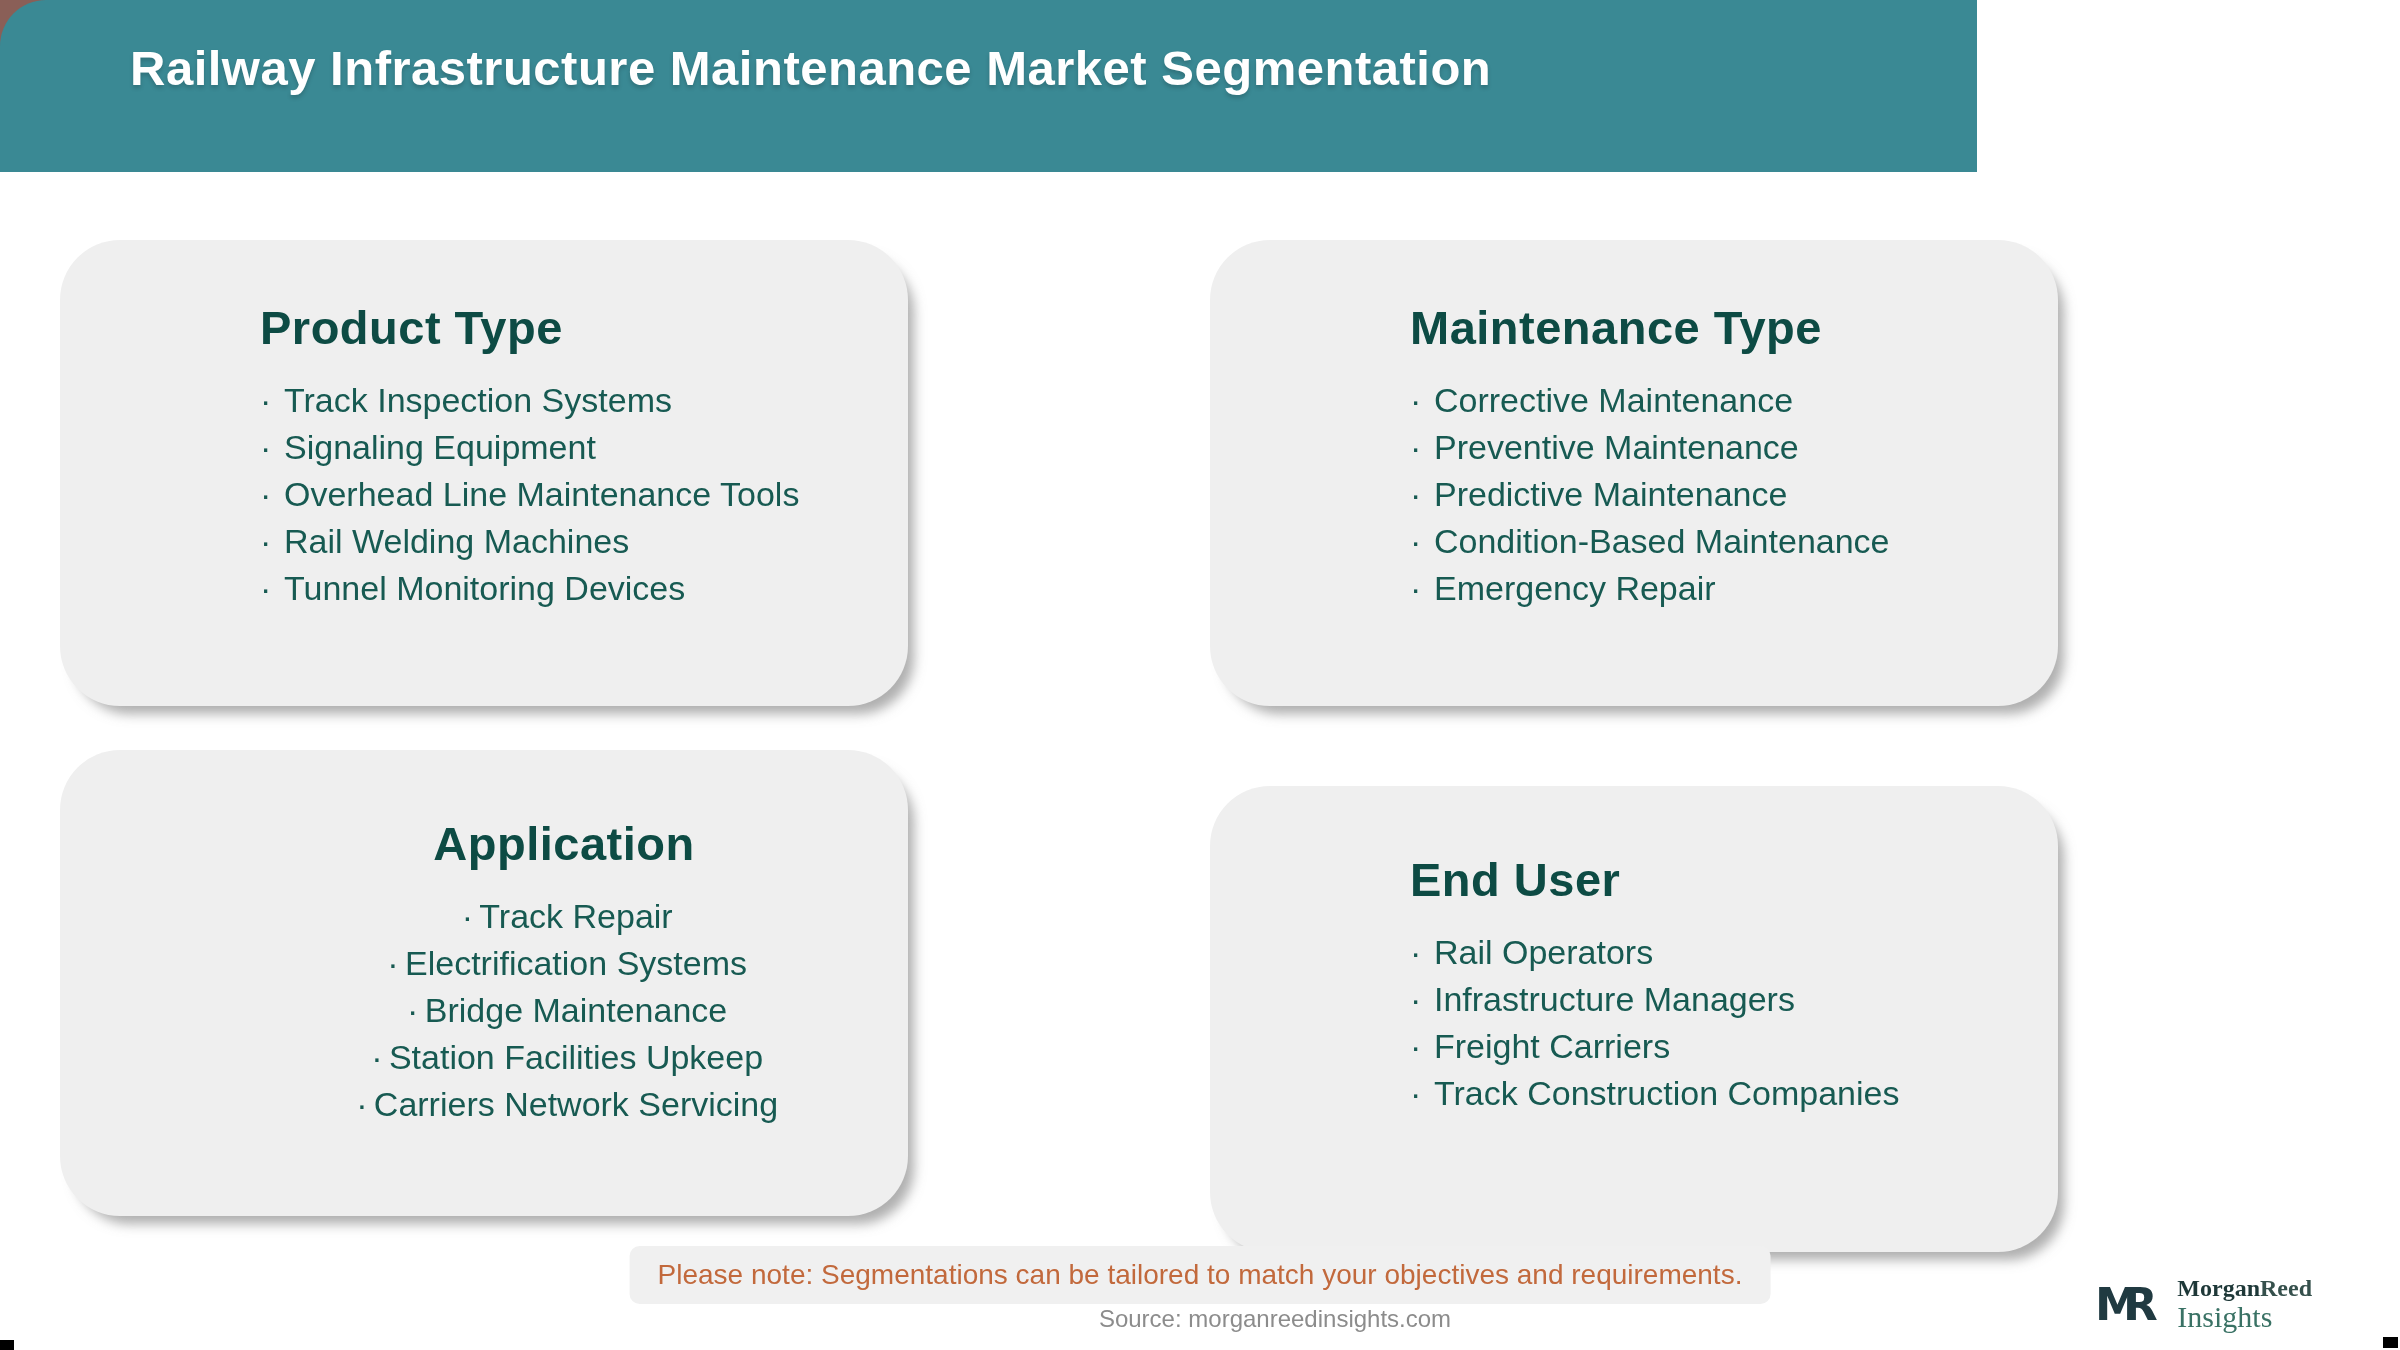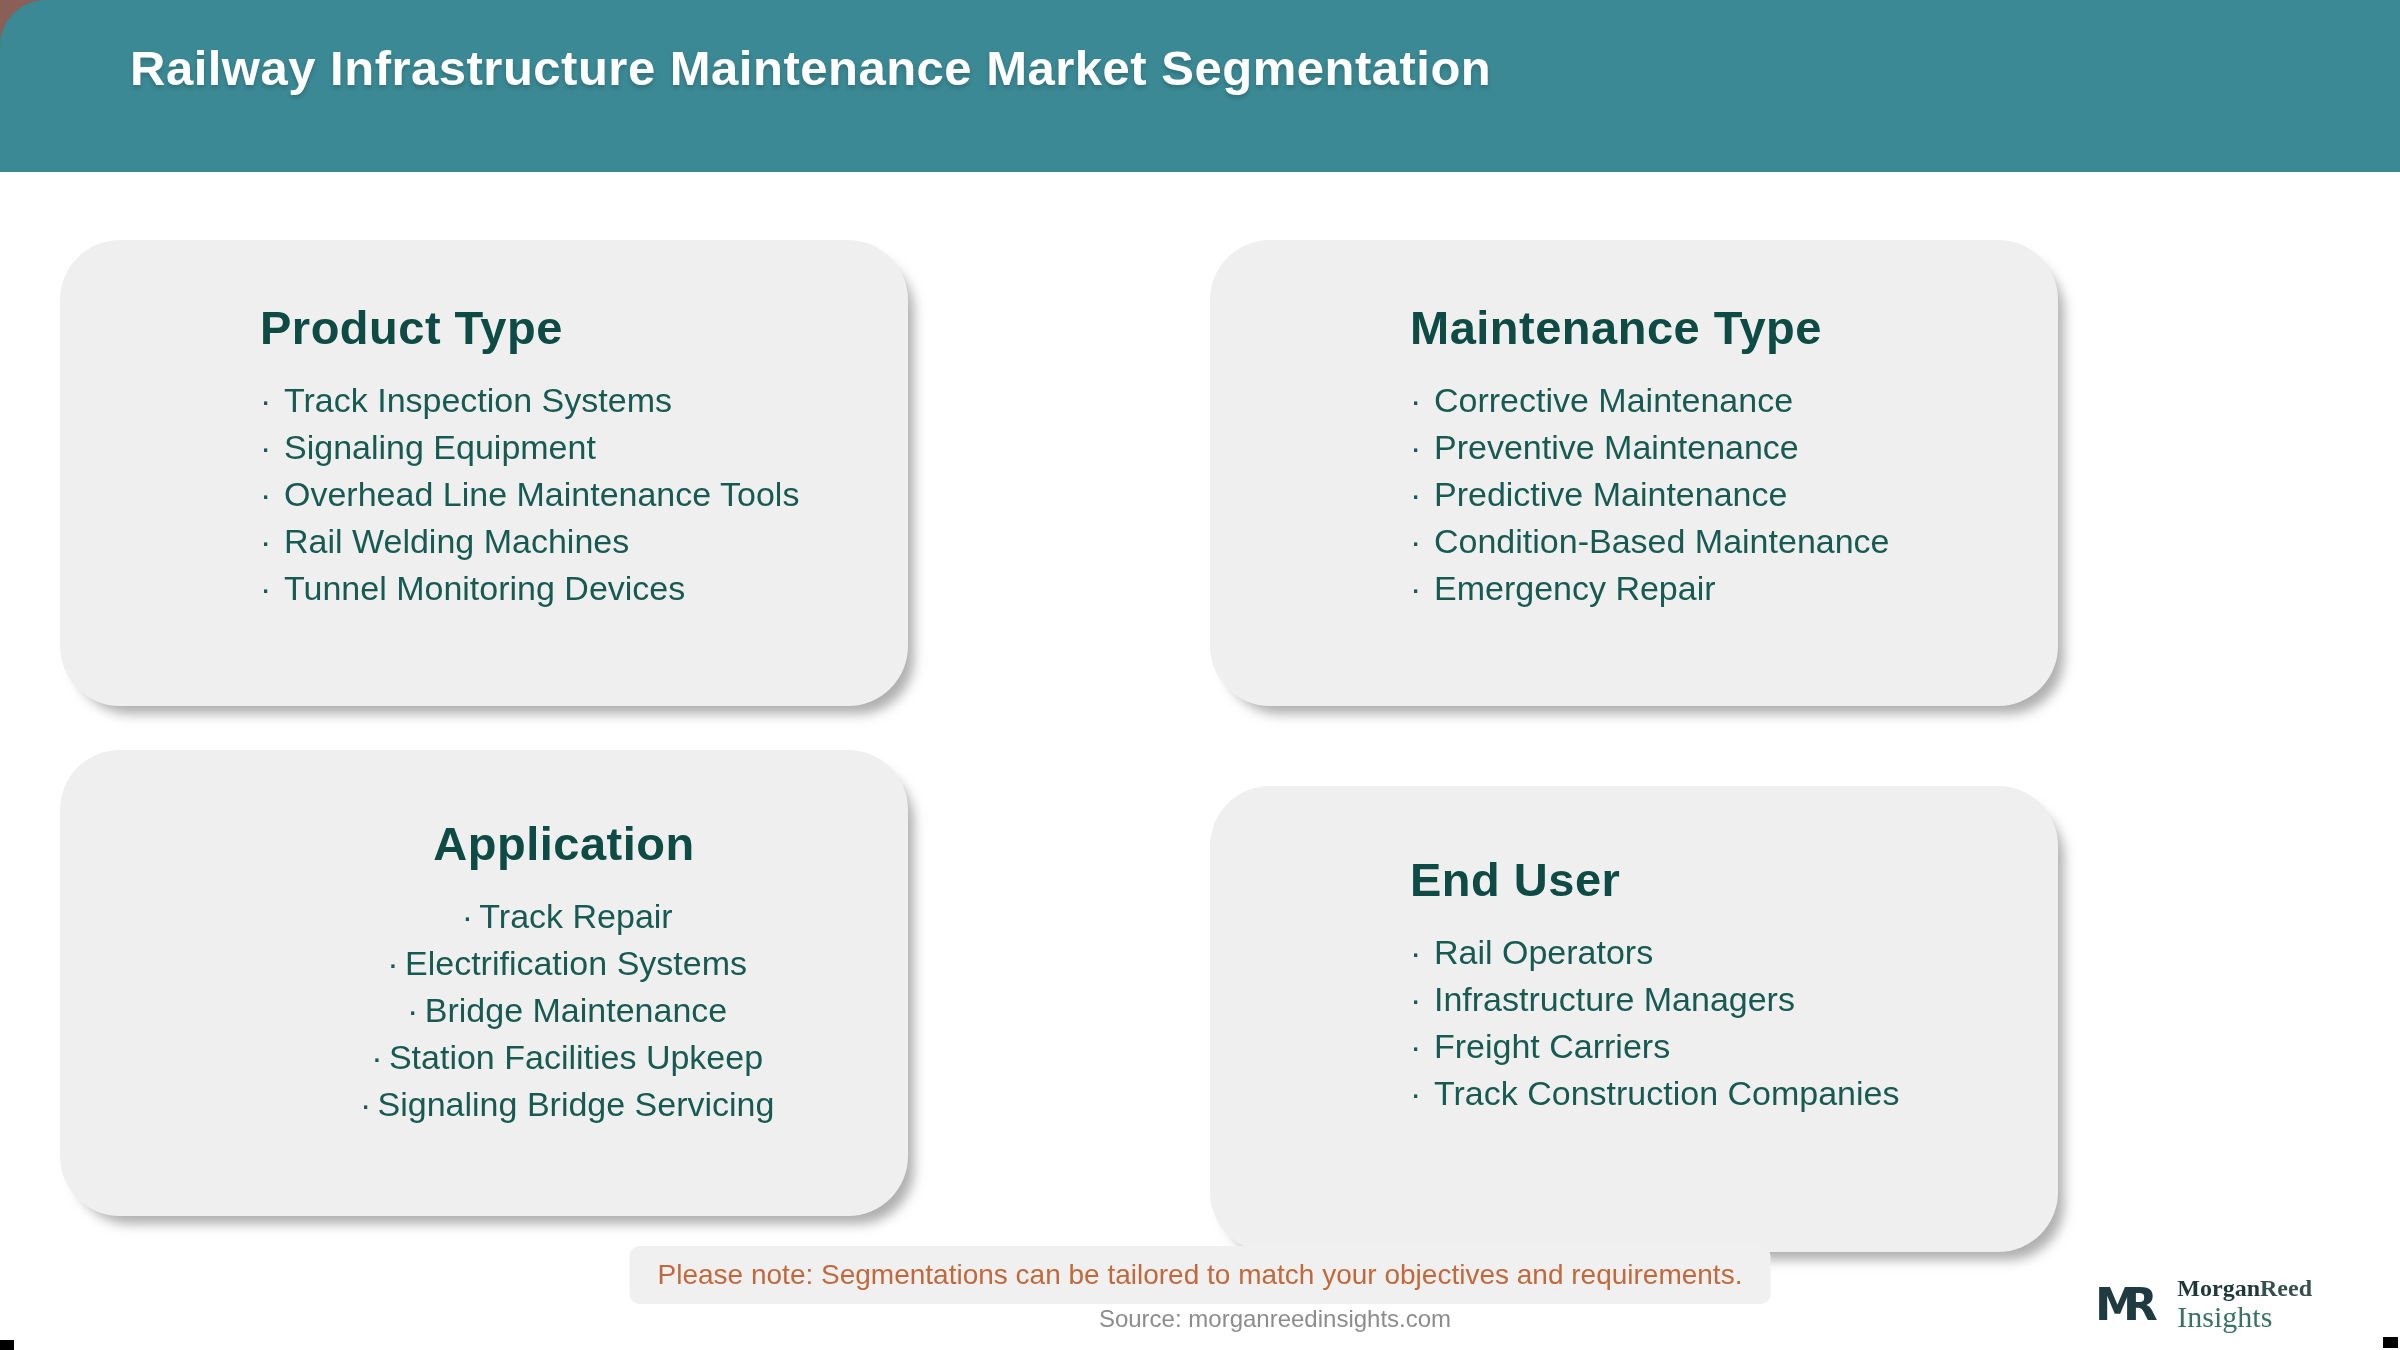--- a/index.html
+++ b/index.html
@@ -13,21 +13,21 @@
 
   
   .corner-sliver {
     position: absolute; top: 0; left: 0;
     width: 52px; height: 52px;
     background: #8a5f57;
     z-index: 0;
   }
   .header-bar {
     position: absolute; top: 0; left: 0;
-    width: 2400px; height: 172px;
+    width: 1977px; height: 172px;
     background: #3a8994;
     border-top-left-radius: 46px;
     z-index: 1;
   }
   .header-title {
     position: absolute; left: 130px; top: 40px;
     font-size: 49px; font-weight: bold;
     color: #ffffff; letter-spacing: 0.5px;
     text-shadow: 0 3px 4px rgba(0,0,0,0.18);
   }
@@ -138,21 +138,21 @@
   </ul>
 </div>
 
 <div class="card card-3">
   <div class="card-title">Application</div>
   <ul class="card-list">
     <li><span class="bullet">·</span><span>Track Repair</span></li>
     <li><span class="bullet">·</span><span>Electrification Systems</span></li>
     <li><span class="bullet">·</span><span>Bridge Maintenance</span></li>
     <li><span class="bullet">·</span><span>Station Facilities Upkeep</span></li>
-    <li><span class="bullet">·</span><span>Signaling Bridge Servicing</span></li>
+    <li><span class="bullet">·</span><span>Carriers Network Servicing</span></li>
   </ul>
 </div>
 
 <div class="card card-4">
   <div class="card-title">End User</div>
   <ul class="card-list">
     <li><span class="bullet">·</span><span>Rail Operators</span></li>
     <li><span class="bullet">·</span><span>Infrastructure Managers</span></li>
     <li><span class="bullet">·</span><span>Freight Carriers</span></li>
     <li><span class="bullet">·</span><span>Track Construction Companies</span></li>

